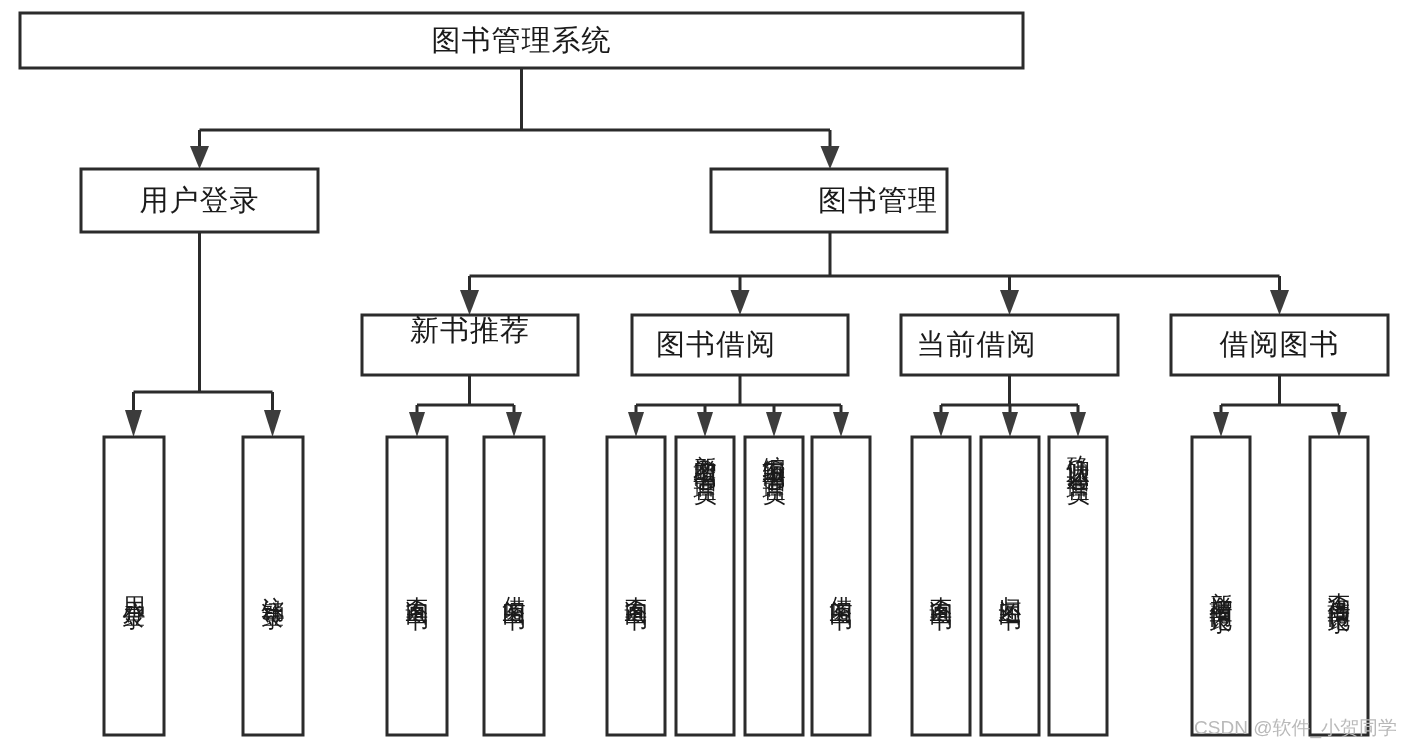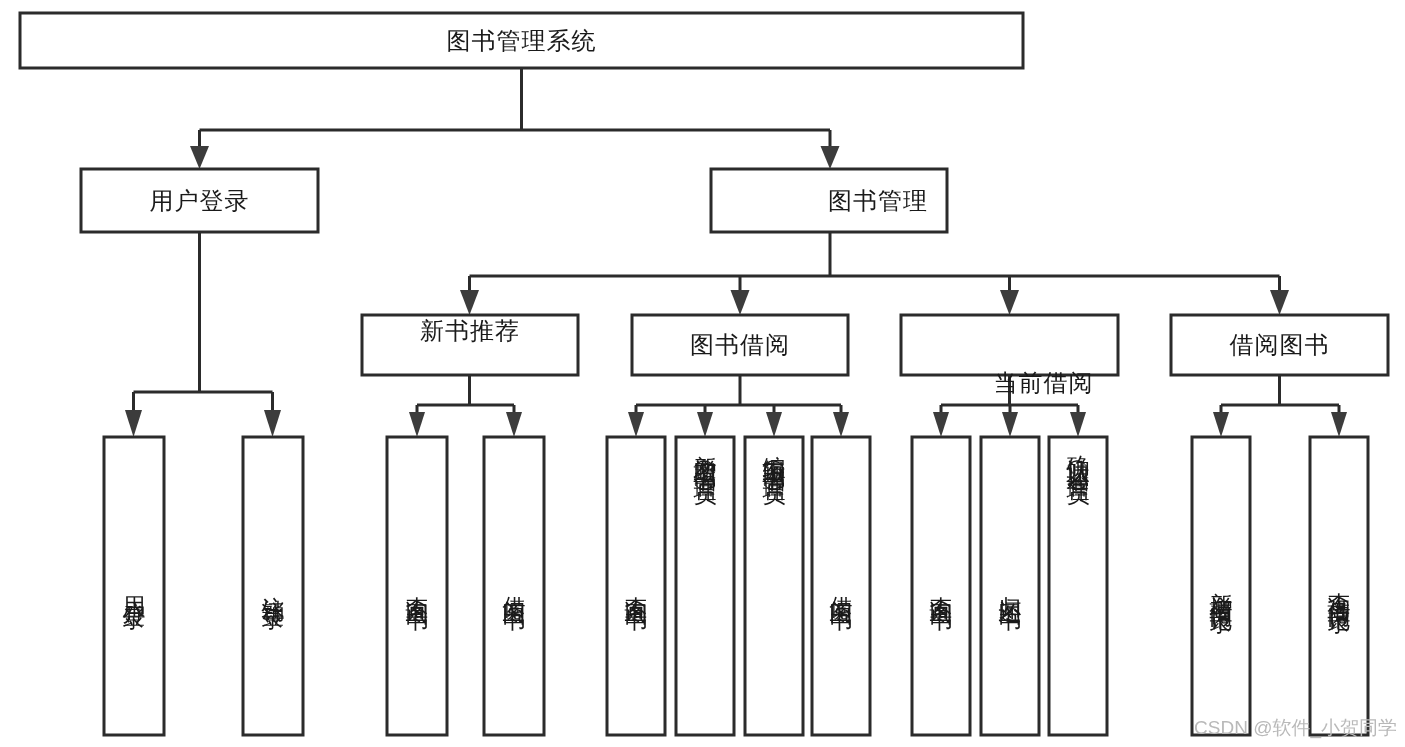--- a/index.html
+++ b/index.html
@@ -59,21 +59,21 @@
   }
   .hlabel-wrap {
     position: absolute;
     display: flex;
     align-items: center;
     justify-content: center;
     pointer-events: none;
   }
   .hlabel-text {
     font-family: "DejaVu Sans", "Liberation Sans", sans-serif;
-    font-size: 24px;
+    font-size: 29px;
     color: #1a1a1a;
     letter-spacing: 1px;
     white-space: nowrap;
   }
   #watermark {
     position: absolute;
     right: 8px;
     bottom: 6px;
     font-family: Liberation Sans, sans-serif;
     font-size: 19px;
@@ -210,25 +210,25 @@
   </div>
 
   <div class="hlabel-wrap" style="left:753px; top:169px; width:250px; height:63px;">
     <span class="hlabel-text">图书管理</span>
   </div>
 
   <div class="hlabel-wrap" style="left:362px; top:301px; width:216px; height:60px;">
     <span class="hlabel-text">新书推荐</span>
   </div>
 
-  <div class="hlabel-wrap" style="left:632px; top:315px; width:216px; height:60px;border-radius:10px;">
+  <div class="hlabel-wrap" style="left:608px; top:315px; width:216px; height:60px;border-radius:10px;">
     <span class="hlabel-text">图书借阅</span>
   </div>
 
-  <div class="hlabel-wrap" style="left:935px; top:315px; width:217px; height:60px;margin-top:38px;">
+  <div class="hlabel-wrap" style="left:868px; top:315px; width:217px; height:60px;">
     <span class="hlabel-text">当前借阅</span>
   </div>
 
   <div class="hlabel-wrap" style="left:1171px; top:315px; width:217px; height:60px;">
     <span class="hlabel-text">借阅图书</span>
   </div>
 
   <div class="vlabel-wrap" style="left:104px; top:437px; width:60px; height:298px;">
     <span class="vlabel-text">用户登录</span>
   </div>

